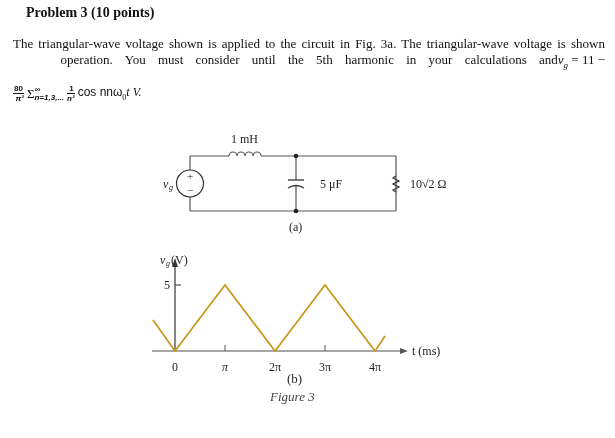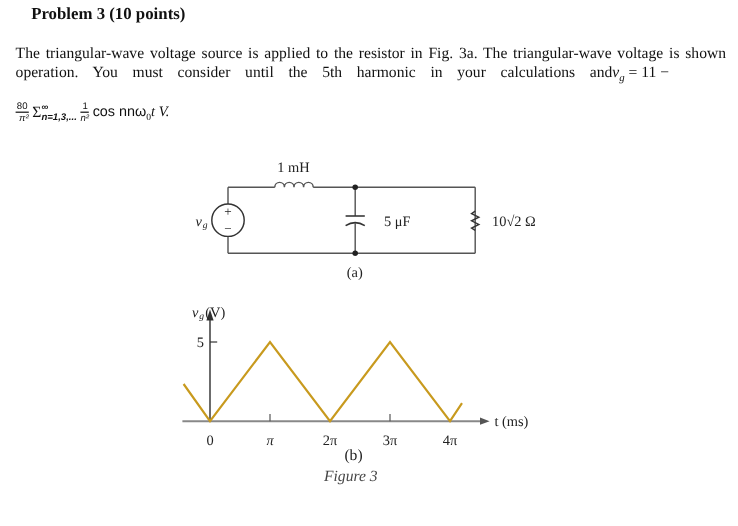--- a/index.html
+++ b/index.html
@@ -2,37 +2,37 @@
 <html><head>
 <meta charset="utf-8">
 <style>
   html, body { margin:0; padding:0; background:#ffffff; }
   body { width:615px; height:438px; position:relative; overflow:hidden; font-family:"Liberation Serif", "DejaVu Serif", serif; color:#111; }
   .title { position:absolute; left:26px; top:5px; font-weight:bold; font-size:14px; }
   .para { position:absolute; left:13px; top:36px; width:592px; font-size:13px; line-height:16px; text-align:justify; }
   .line { display:block; white-space:nowrap; }
   .justify { text-align:justify; text-align-last:justify; display:block; }
   .formula { position:absolute; left:13px; top:84px; font-size:12px; white-space:nowrap; }
-  .frac { display:inline-block; vertical-align:middle; text-align:right; font-family:"Liberation Sans", sans-serif; font-size:8px; line-height:9px; font-weight:normal; }
+  .frac { display:inline-block; vertical-align:middle; text-align:right; font-family:"Liberation Sans", sans-serif; font-size:8px; line-height:9px; font-weight:bold; }
   .frac .num { display:block; border-bottom:1px solid #111; padding:0 1px; }
   .frac .den { display:block; font-style:italic; }
   .sigma { font-size:13px; vertical-align:middle; }
   .sub { font-size:8px; font-family:"Liberation Sans", sans-serif; font-weight:bold; }
   .ital { font-style:italic; }
   svg text { font-family:"Liberation Serif", "DejaVu Serif", serif; }
   #circuit, #plot { position:absolute; left:0; top:0; }
 </style>
 </head>
 <body>
 
 <div class="title">Problem 3 (10 points)</div>
 
 <div class="para">
-  <span class="line justify">The triangular-wave voltage source is applied to the resistor in Fig. 3a. The triangular-wave voltage is shown</span>
-  <span class="line" style="display:flex;justify-content:flex-start;">
+  <span class="line justify">The triangular-wave voltage shown is applied to the circuit in Fig. 3a. The triangular-wave voltage is shown</span>
+  <span class="line" style="display:flex;justify-content:flex-end;">
     <span style="word-spacing:9px;">operation. You must consider until the 5th harmonic in your calculations and</span>
     <span><span class="ital">v</span><sub class="ital" style="font-size:9px;">g</sub><span> = 11 −</span></span>
   </span>
 </div>
 
 <div class="formula">
   <span class="frac"><span class="num">80</span><span class="den">π²</span></span>
   <span class="sigma">Σ</span><span style="display:inline-block;vertical-align:middle;line-height:8px;"><span class="sub" style="display:block;">∞</span><span class="sub ital" style="display:block;">n=1,3,...</span></span>
   <span class="frac"><span class="num">1</span><span class="den">n²</span></span>
   <span style="font-family:Liberation Sans, sans-serif;">cos nnω</span><sub style="font-size:8px;">0</sub><span class="ital">t  V.</span>

